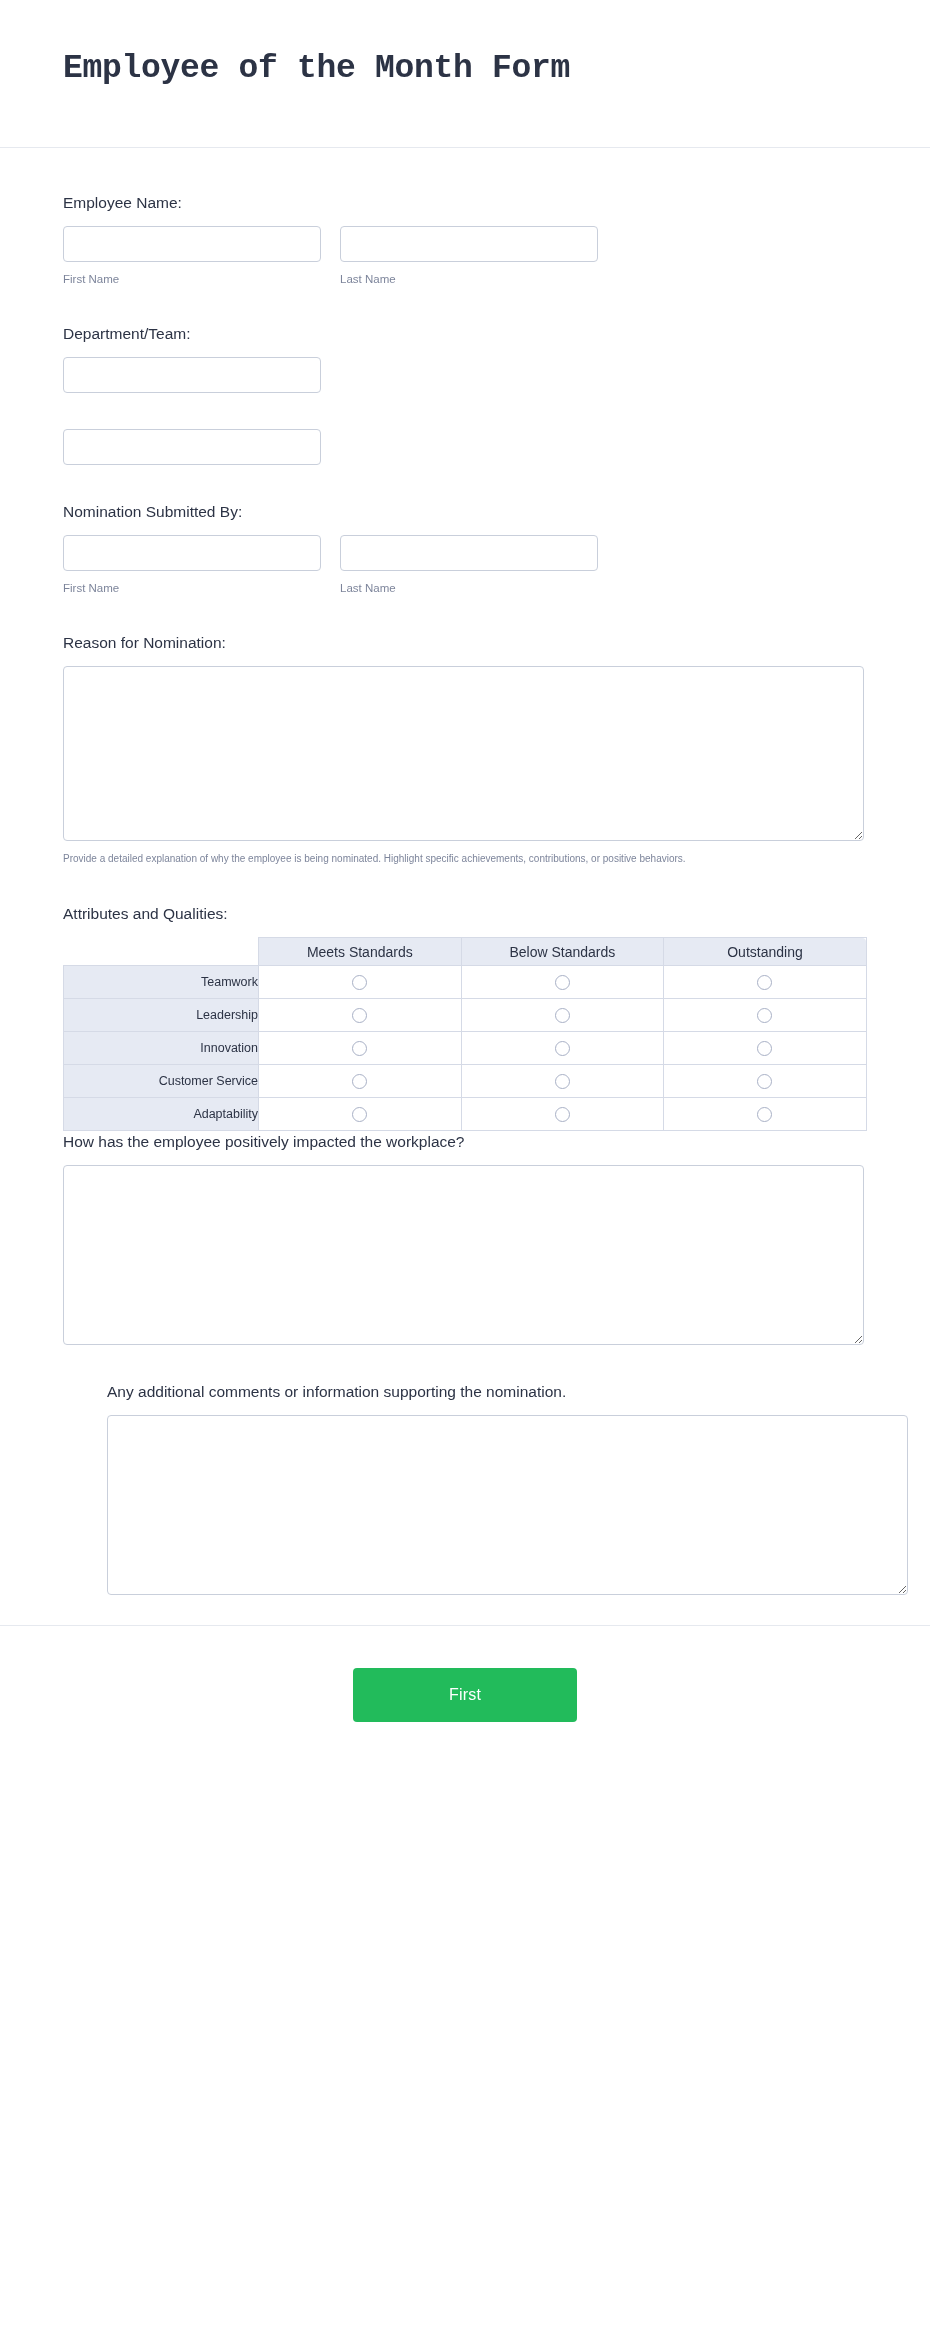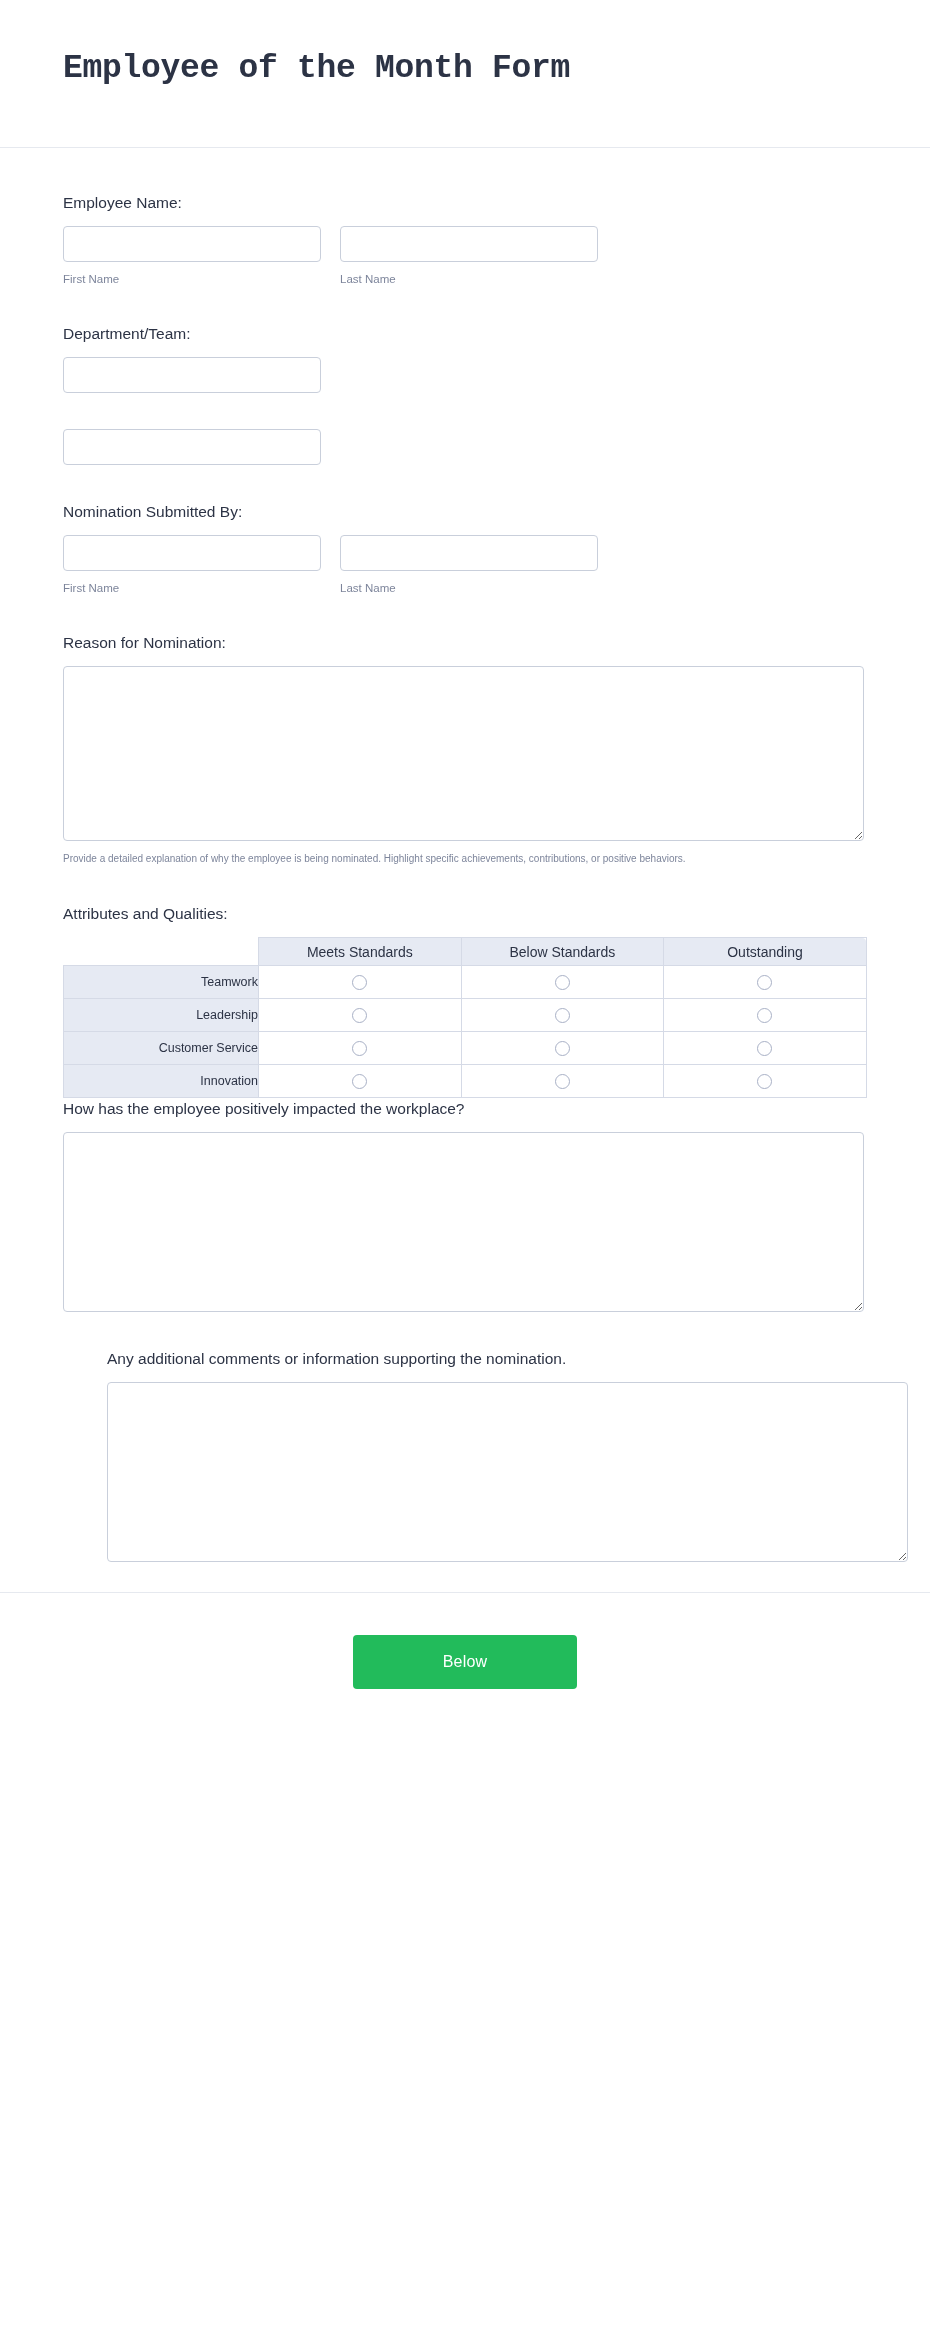--- a/index.html
+++ b/index.html
@@ -273,27 +273,33 @@
             <td class="opt-cell"><span class="radio-dot"></span></td>
             <td class="opt-cell"><span class="radio-dot"></span></td>
           </tr>
           <tr>
             <td class="row-label">Leadership</td>
             <td class="opt-cell"><span class="radio-dot"></span></td>
             <td class="opt-cell"><span class="radio-dot"></span></td>
             <td class="opt-cell"><span class="radio-dot"></span></td>
           </tr>
           <tr>
+            <td class="row-label">Innovation</td>
+            <td class="opt-cell"><span class="radio-dot"></span></td>
+            <td class="opt-cell"><span class="radio-dot"></span></td>
+            <td class="opt-cell"><span class="radio-dot"></span></td>
+          </tr>
+          <tr>
             <td class="row-label">Customer Service</td>
             <td class="opt-cell"><span class="radio-dot"></span></td>
             <td class="opt-cell"><span class="radio-dot"></span></td>
             <td class="opt-cell"><span class="radio-dot"></span></td>
           </tr>
           <tr>
-            <td class="row-label">Innovation</td>
+            <td class="row-label">Adaptability</td>
             <td class="opt-cell"><span class="radio-dot"></span></td>
             <td class="opt-cell"><span class="radio-dot"></span></td>
             <td class="opt-cell"><span class="radio-dot"></span></td>
           </tr>
         </tbody>
       </table>
     </div>
 
     <div class="field-block">
       <label class="field-label">How has the employee positively impacted the workplace?</label>
@@ -305,16 +311,16 @@
     <div class="field-block tight">
       <label class="field-label">Any additional comments or information supporting the nomination.</label>
       <div class="textarea-wrap">
         <textarea class="text-area ta-comments" placeholder="" style=""></textarea>
       </div>
     </div>
 
   </div>
 
   <div class="form-footer">
-    <button class="submit-button" type="button">Below</button>
+    <button class="submit-button" type="button">First</button>
   </div>
 
 </div>
 
 </body></html>

